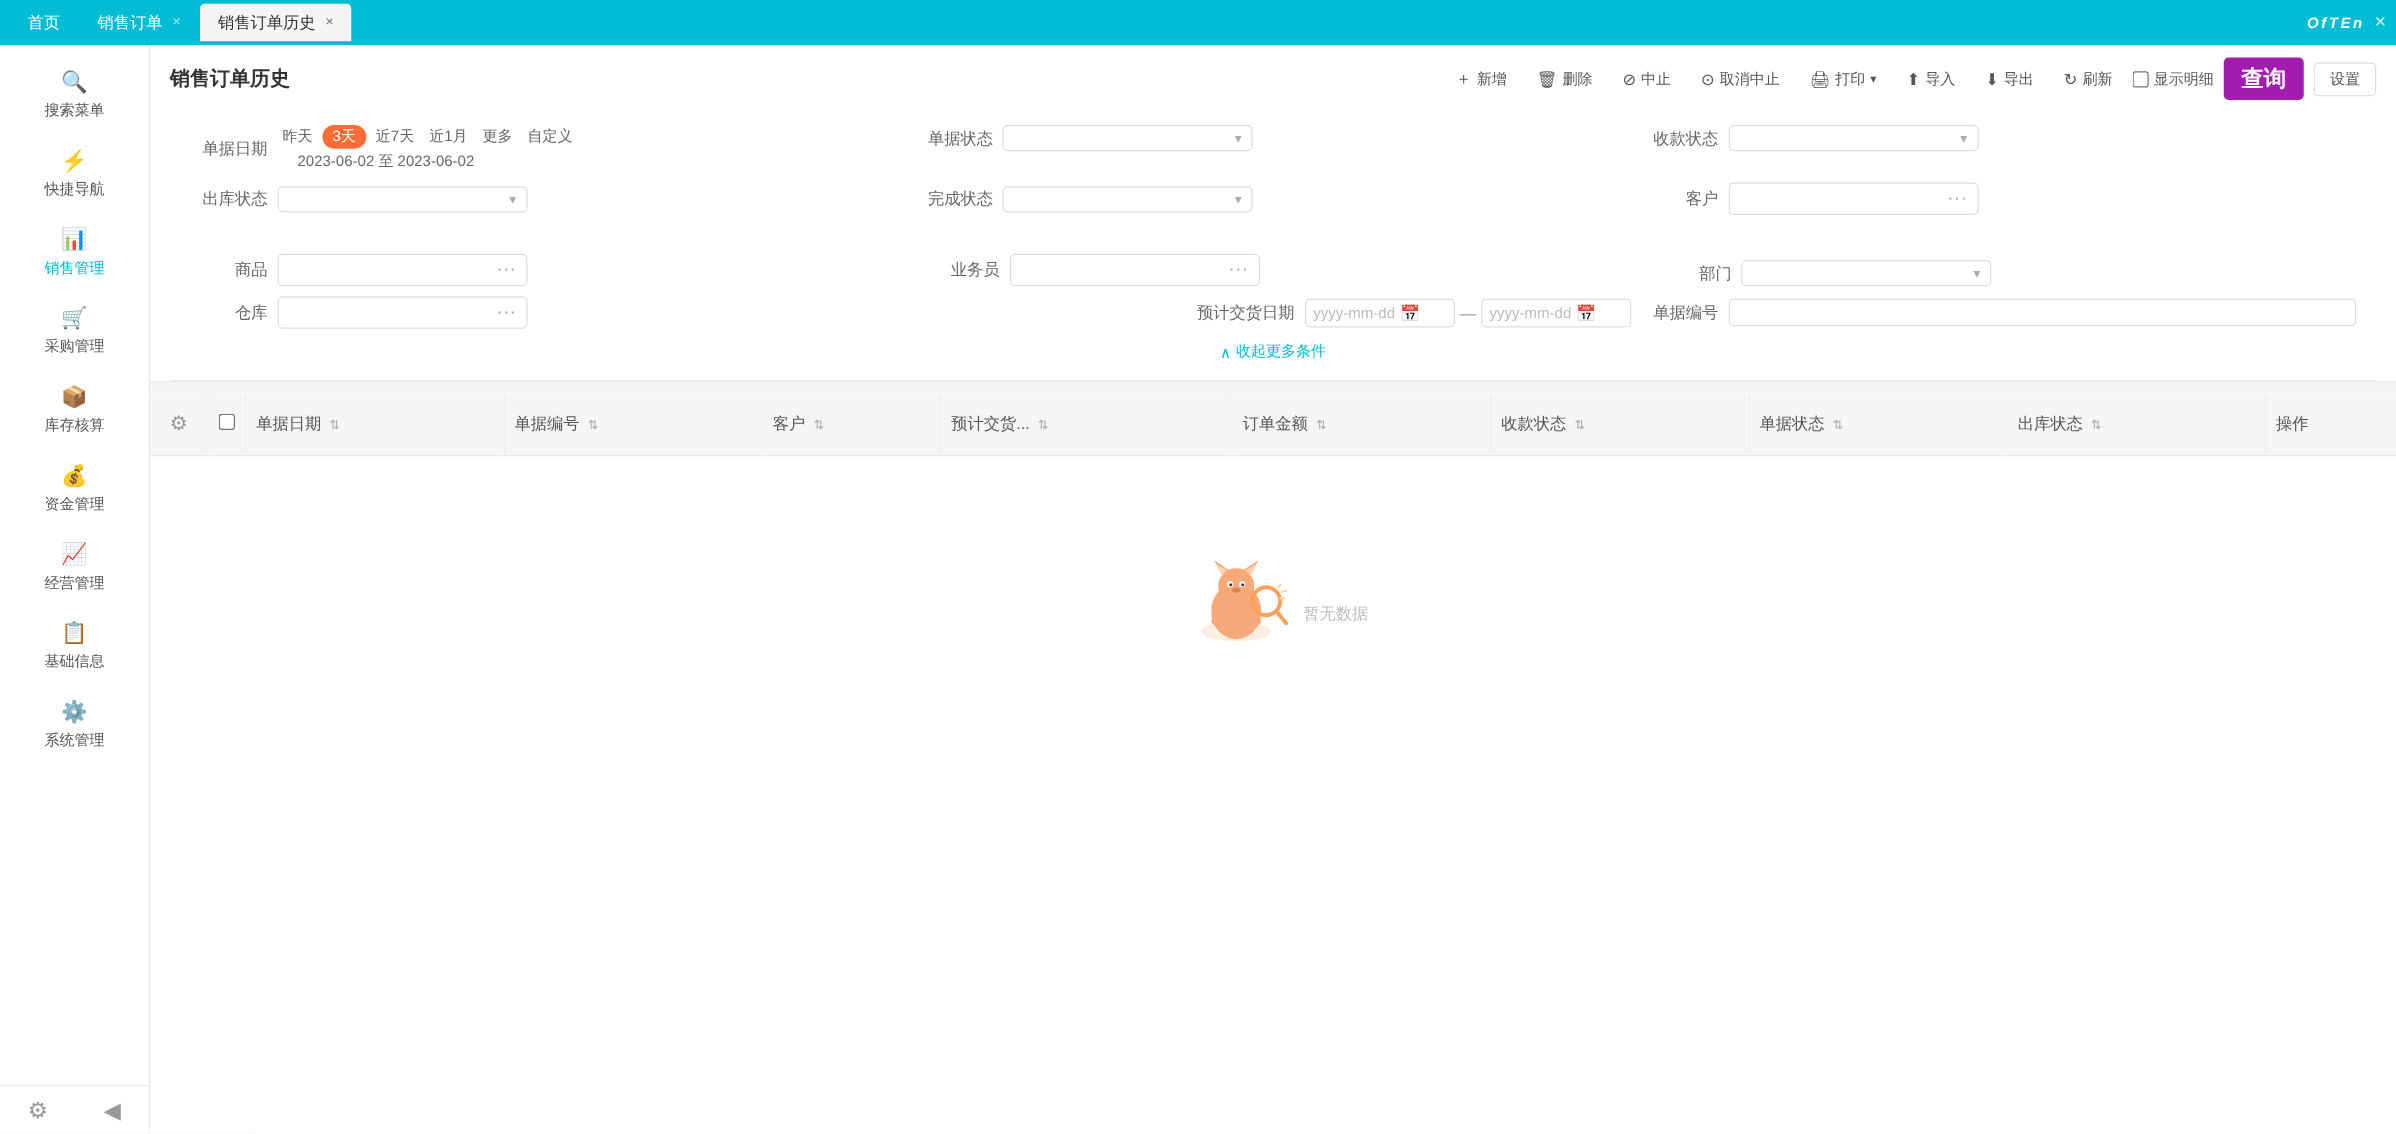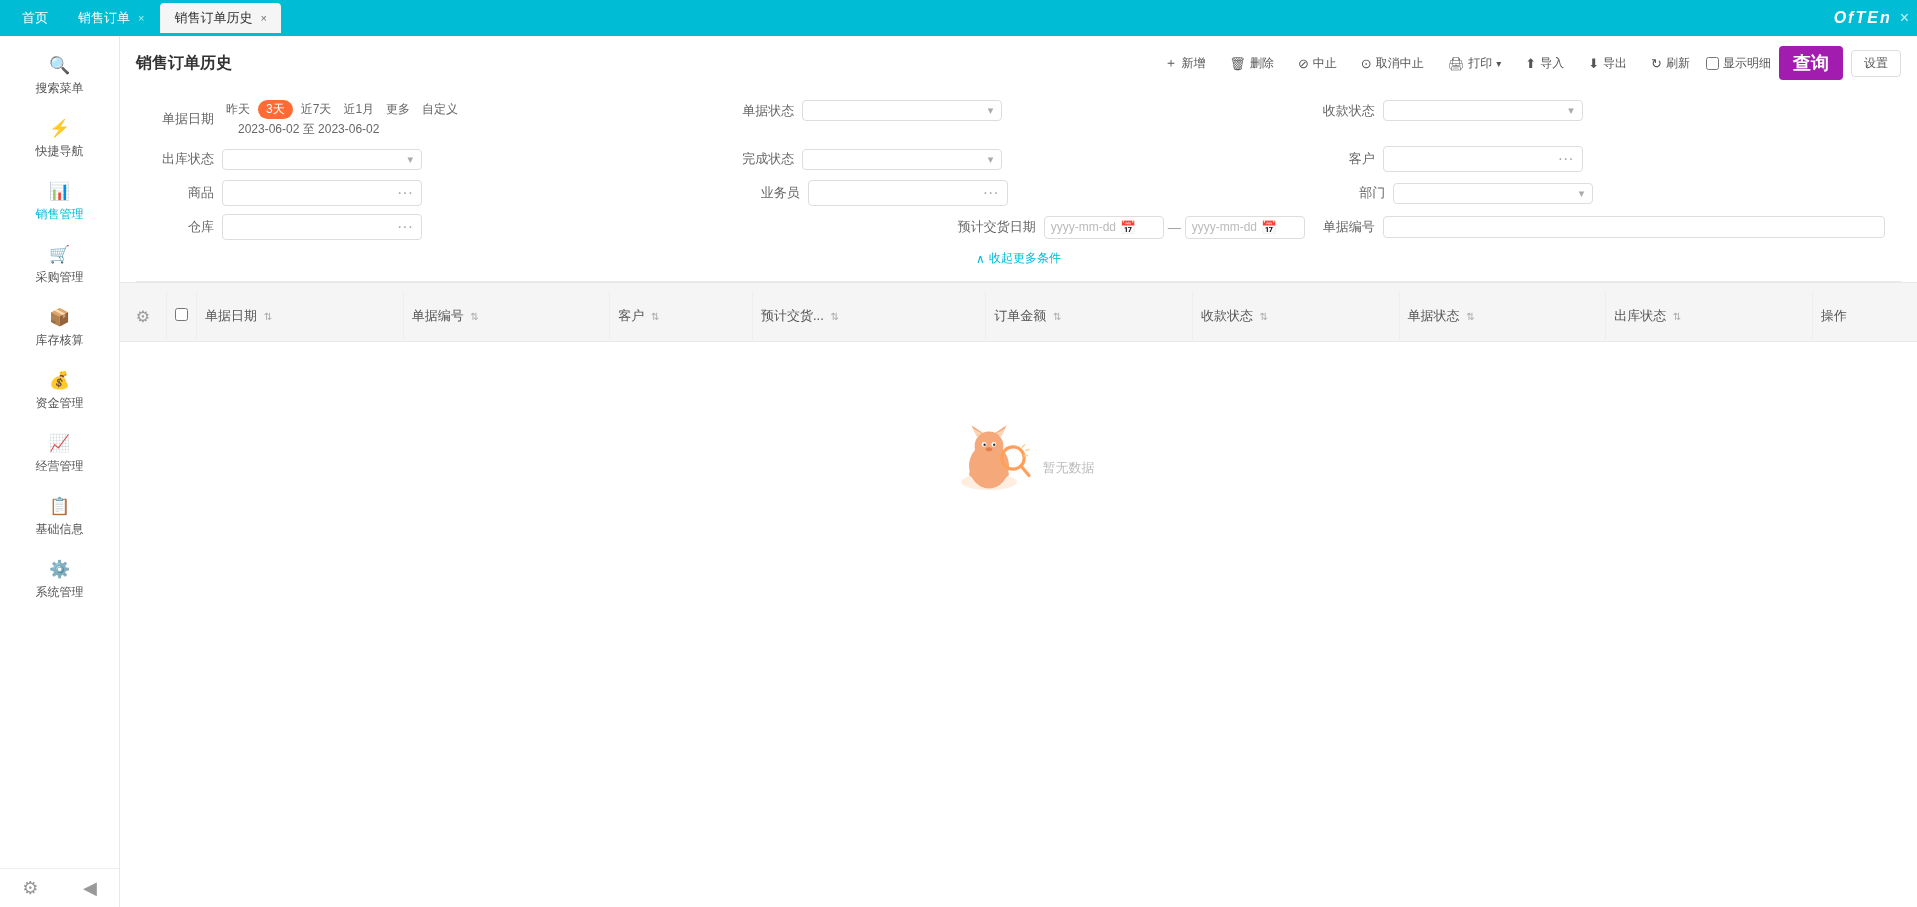--- a/index.html
+++ b/index.html
@@ -43,21 +43,21 @@
       align-items: center;
       gap: 8px;
       color: #fff;
       font-size: 13px;
     }
     .brand-text {
       font-style: italic;
       font-weight: bold;
       letter-spacing: 2px;
       color: #fff;
-      font-size: 16px;
+      font-size: 12px;
     }
     .top-bar-close {
       cursor: pointer;
       font-size: 16px;
       color: #fff;
       opacity: 0.8;
     }
 
     
     .main-layout {
@@ -535,29 +535,29 @@
           </div>
           <div class="filter-cell" style="flex:1;">
             <span class="filter-label">客户</span>
             <div class="filter-select">
               <span style="flex:1;"></span>
               <span class="filter-dots">···</span>
             </div>
           </div>
         </div>
 
-        <div style="display:flex;align-items:center;margin-bottom:8px;gap:24px;">
+        <div style="display:flex;align-items:flex-end;margin-bottom:8px;gap:24px;">
           <div class="filter-cell" style="flex:1;">
             <span class="filter-label">商品</span>
             <div class="filter-select">
               <span style="flex:1;"></span>
               <span class="filter-dots">···</span>
             </div>
           </div>
-          <div class="filter-cell" style="flex:1;">
+          <div class="filter-cell" style="flex:1;margin-top:23px;">
             <span class="filter-label">业务员</span>
             <div class="filter-select">
               <span style="flex:1;"></span>
               <span class="filter-dots">···</span>
             </div>
           </div>
           <div class="filter-cell" style="flex:1;">
             <span class="filter-label">部门</span>
             <div class="filter-select">
               <span style="flex:1;"></span>

